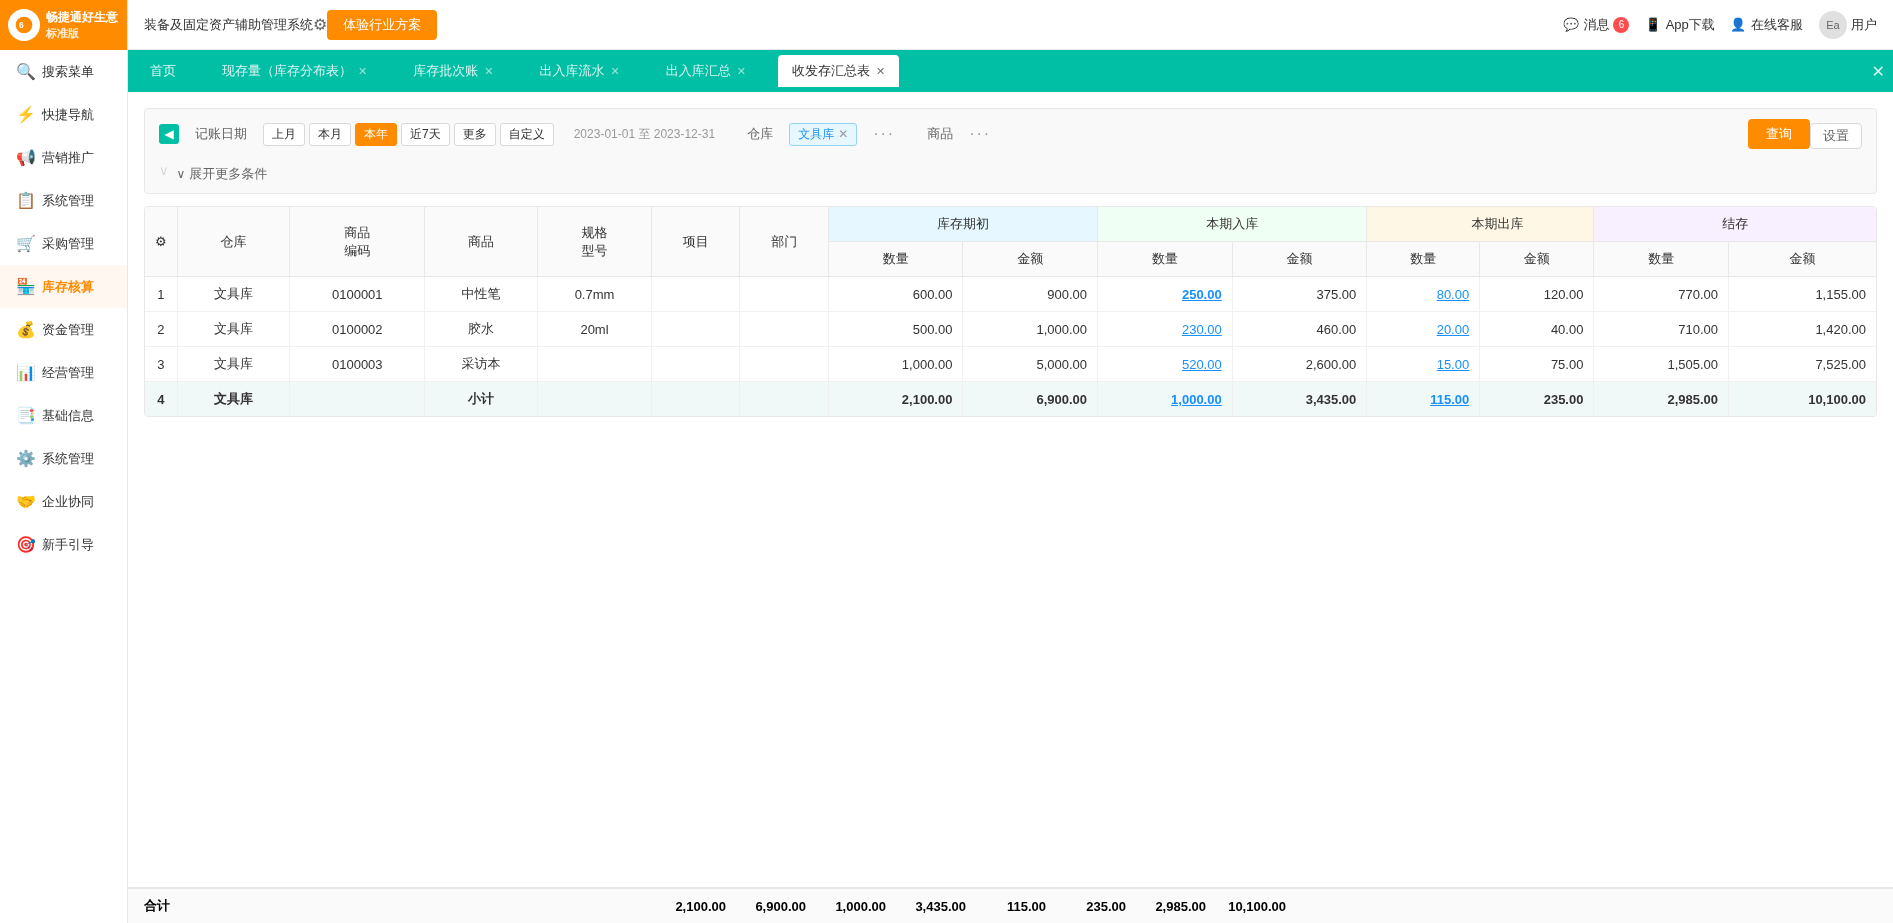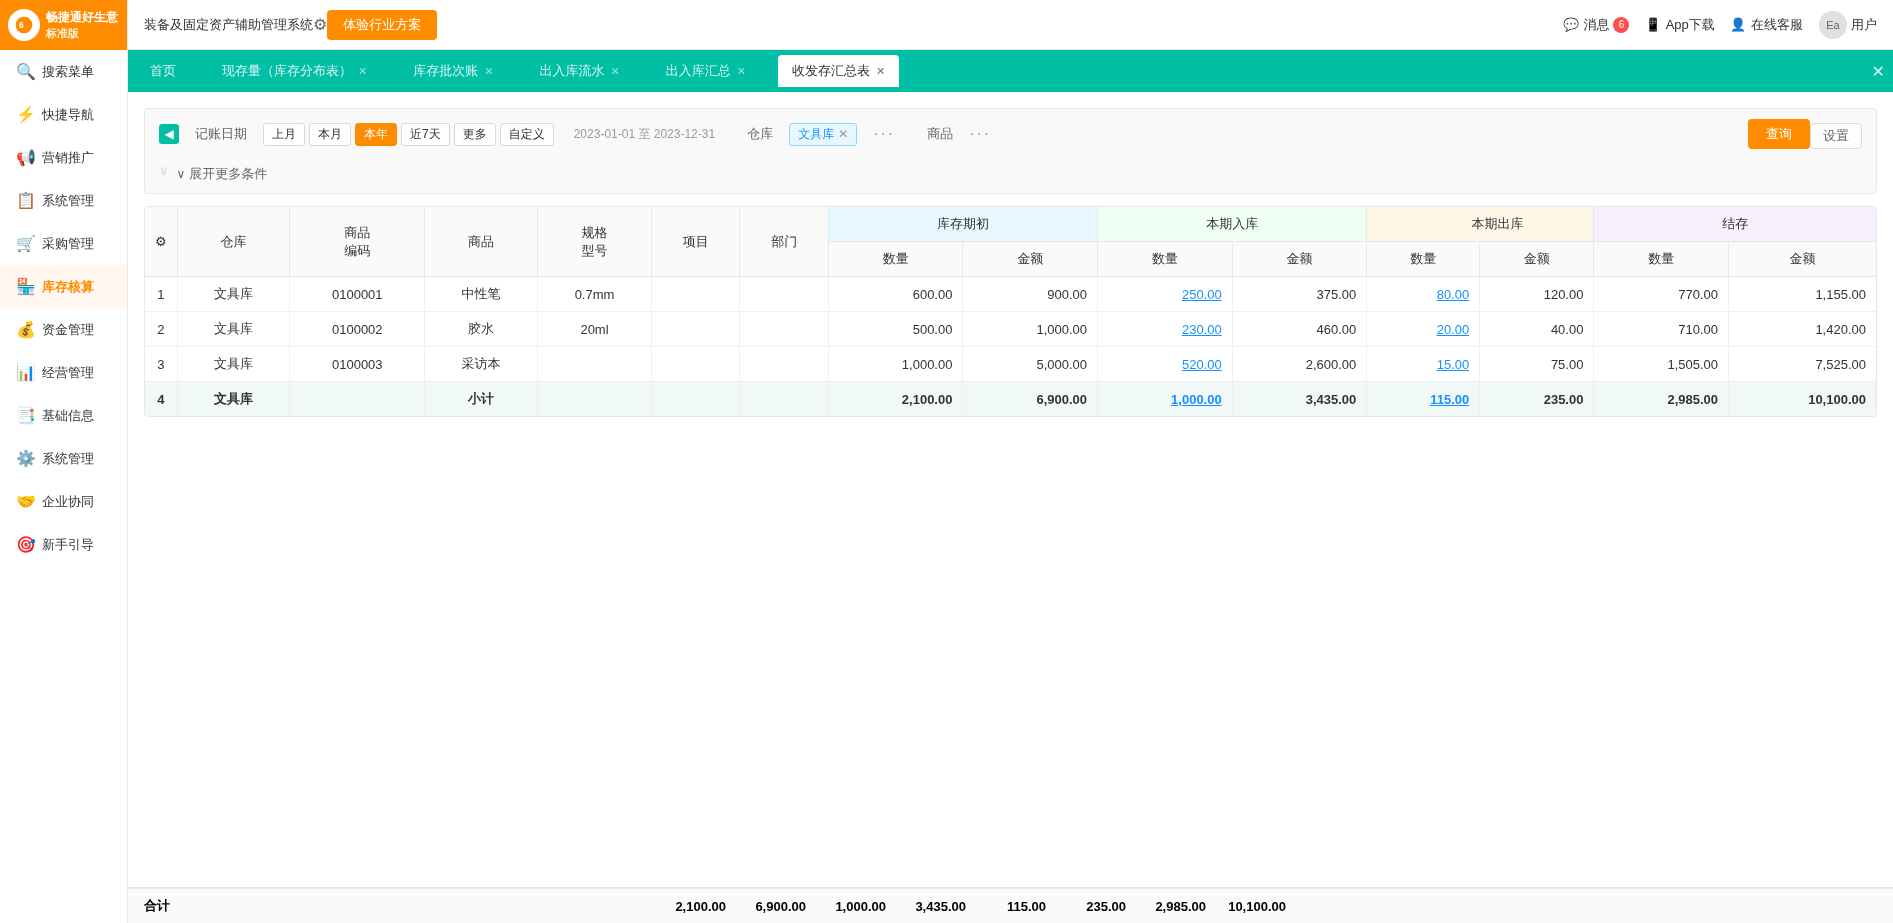--- a/index.html
+++ b/index.html
@@ -287,21 +287,21 @@
         <tr>
               <td>1</td>
               <td>文具库</td>
               <td>0100001</td>
               <td>中性笔</td>
               <td>0.7mm</td>
               <td></td>
               <td></td>
               <td style="text-align: right;">600.00</td>
               <td style="text-align: right;">900.00</td>
-              <td style="text-align: right;"><span class="link-val">250.00</span></td>
+              <td style="text-align: right; font-weight: bold;"><span class="link-val">250.00</span></td>
               <td style="text-align: right;">375.00</td>
               <td style="text-align: right;"><span class="link-val">80.00</span></td>
               <td style="text-align: right;">120.00</td>
               <td style="text-align: right;">770.00</td>
               <td style="text-align: right;">1,155.00</td>
             </tr>
             <tr>
               <td>2</td>
               <td>文具库</td>
               <td>0100002</td>

